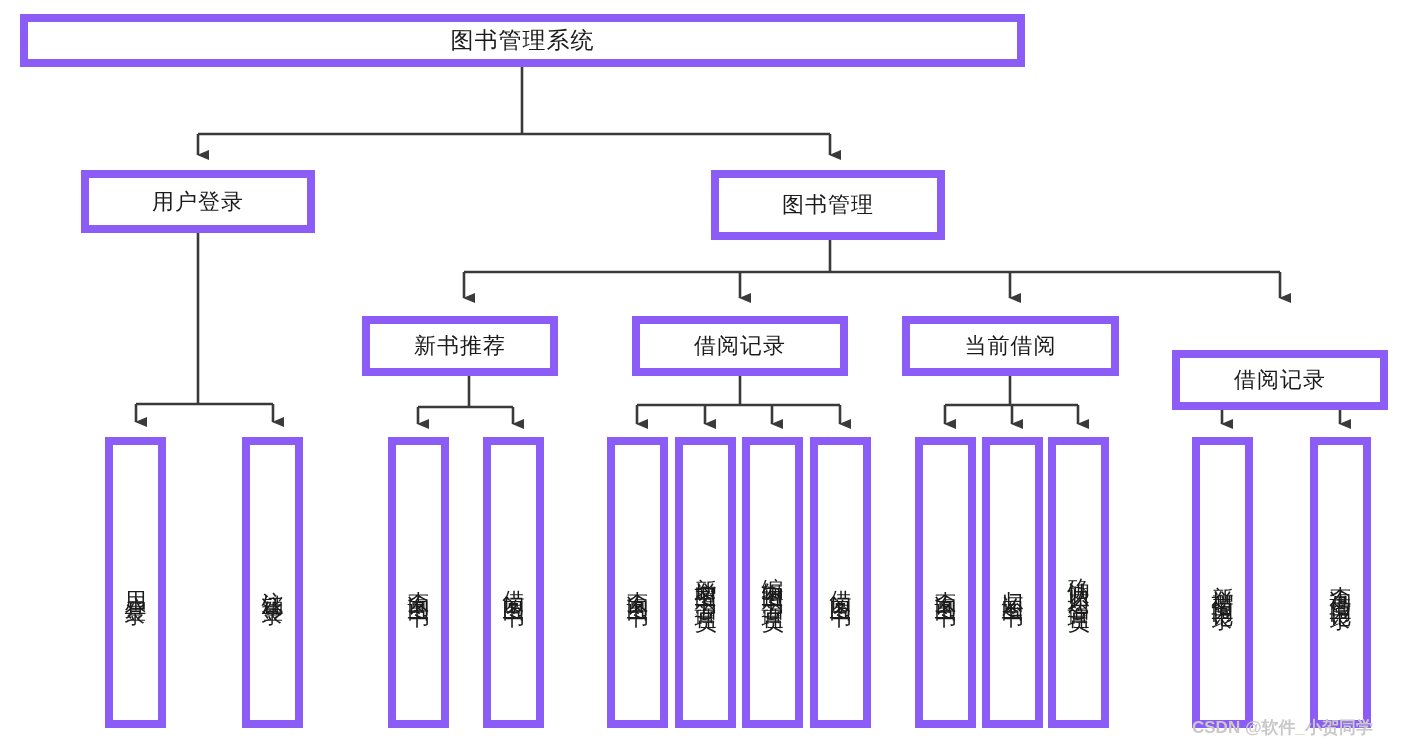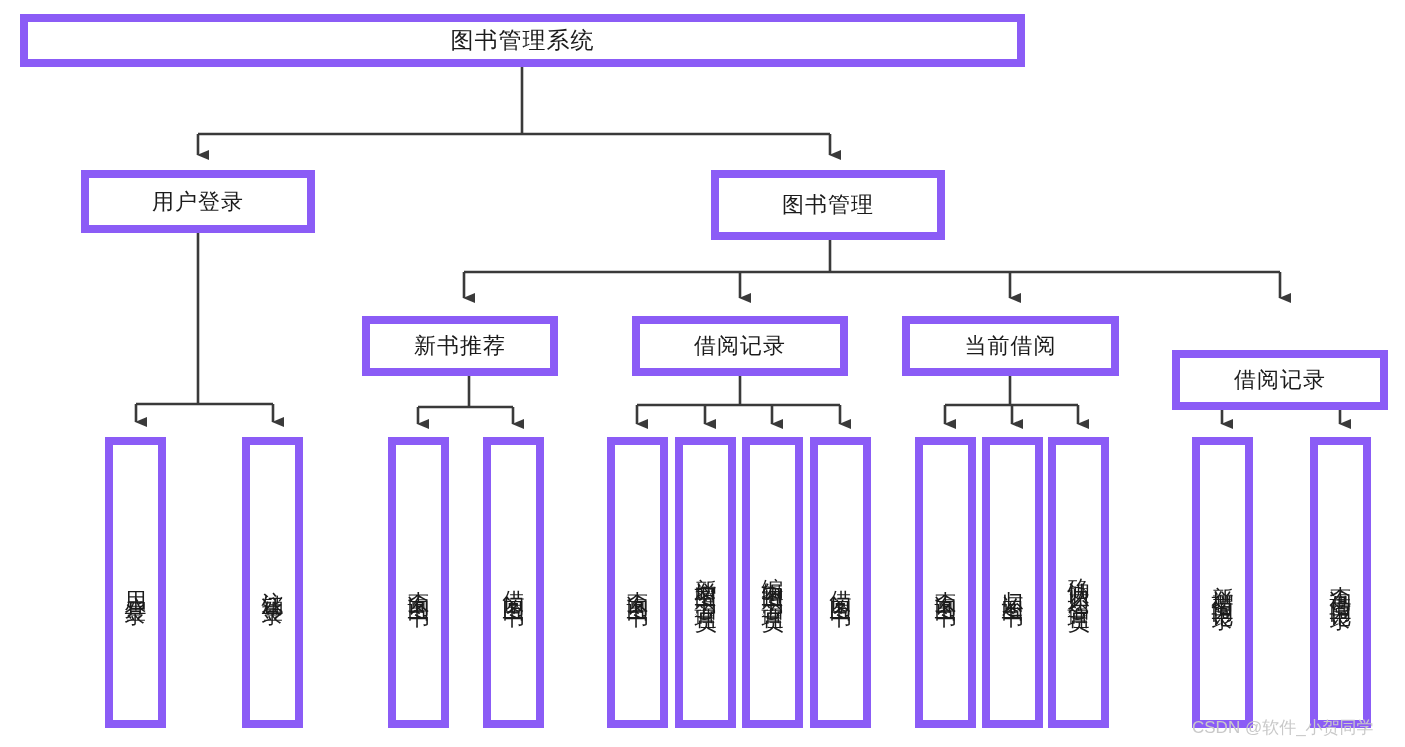--- a/index.html
+++ b/index.html
@@ -63,20 +63,21 @@
   }
   .watermark {
     position: absolute;
     left: 1192px;
     top: 716px;
     font-size: 17px;
     color: #c9c9c9;
     white-space: nowrap;
     z-index: 5;
     font-family: "Liberation Sans", "DejaVu Sans", sans-serif;
+    font-weight: bold;
   }
 </style>
 </head>
 <body>
 
 <div id="canvas">
 
   <svg class="wires" viewBox="0 0 1405 747" xmlns="http://www.w3.org/2000/svg">
     <defs>
       <marker id="arrow" viewBox="0 0 10 12" refX="5" refY="11" markerWidth="10" markerHeight="12" orient="auto-start-reverse" markerUnits="userSpaceOnUse">

